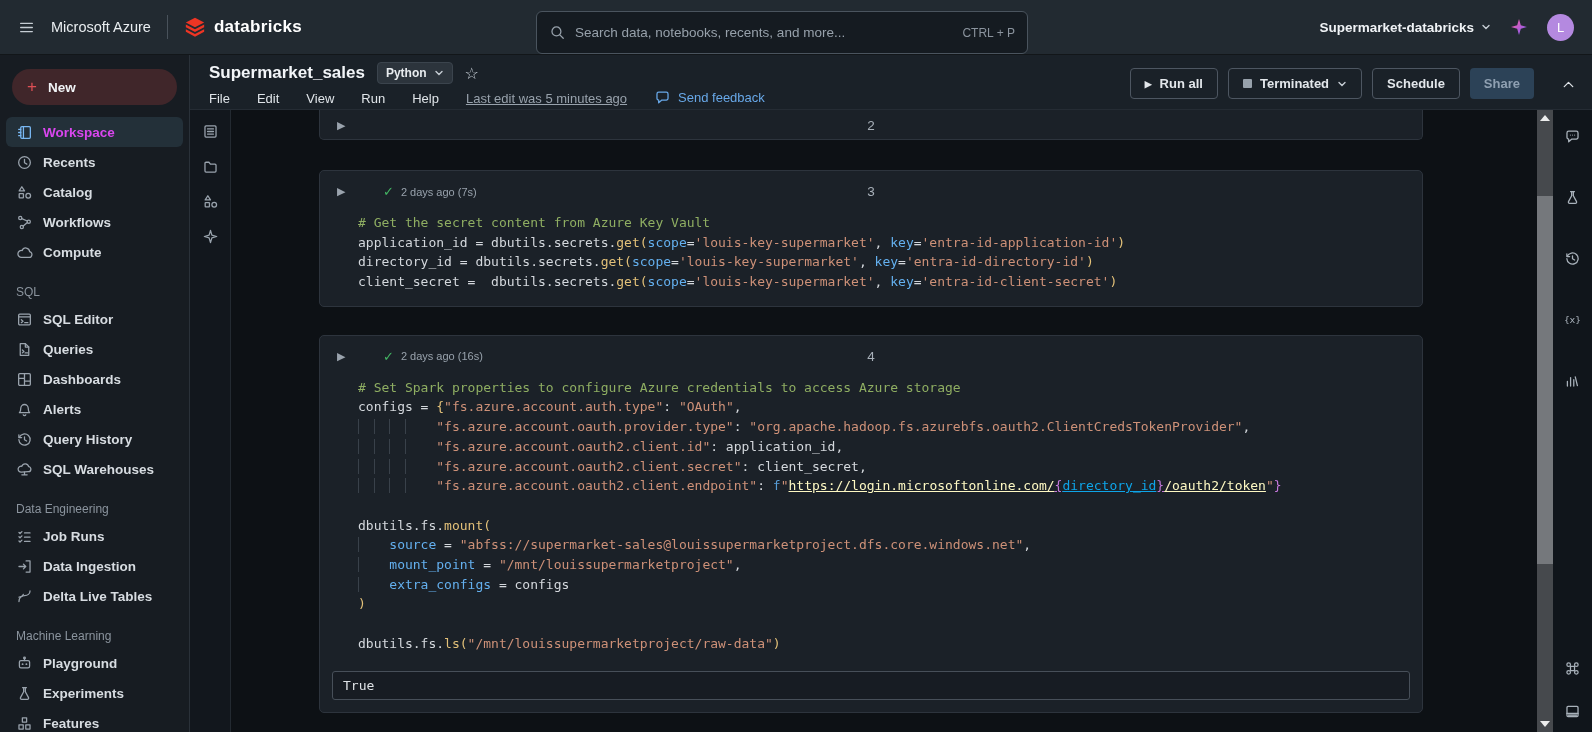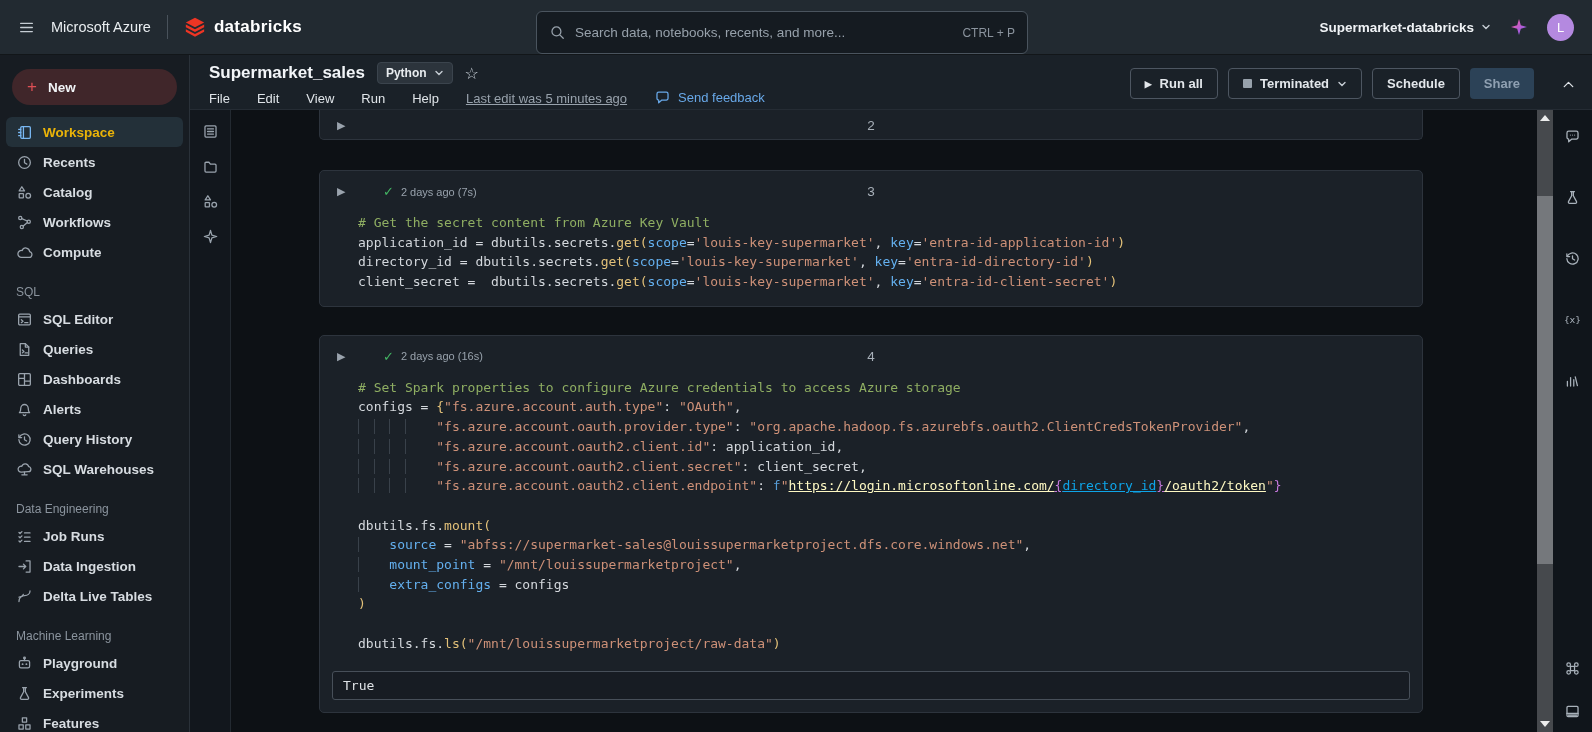--- a/index.html
+++ b/index.html
@@ -35,21 +35,21 @@
   .sidebar { width:190px; background:#171c22; border-right:1px solid #2a3139;
     padding-top:8px; overflow:hidden; flex-shrink:0; }
   .new-btn { margin:6px 12px 12px; background:#40262a; border-radius:18px; height:36px;
     display:flex; align-items:center; gap:11px; padding:0 15px; color:#f0f3f6;
     font-size:13.5px; font-weight:600; cursor:pointer; }
   .plus-glyph { color:#dd4f55; font-size:17px; font-weight:400; }
   .side-item { display:flex; align-items:center; gap:10px; height:30px; padding:0 10px;
     margin:0 6px; border-radius:6px; color:#d7dce1; font-size:13.5px; font-weight:600;
     cursor:pointer; white-space:nowrap; }
   .side-item .icon { color:#9aa3ad; width:17px; }
-  .side-item.active { background:#233039; color:#eab308; }
+  .side-item.active { background:#233039; color:#d946ef; }
   .side-item.active .icon { color:#79b8f3; }
   .sec-title { color:#8b949e; font-size:12px; margin:18px 16px 5px; }
 
   
   .nb-main { flex:1; display:flex; flex-direction:column; min-width:0; }
   .nb-header { height:55px; background:#1a2128; border-bottom:1px solid #252c34;
     padding:7px 0 0 19px; position:relative; flex-shrink:0; }
   .nb-title-row { display:flex; align-items:center; gap:12px; }
   .nb-title { color:#f2f5f8; font-size:17px; font-weight:bold; }
   .lang-pill { background:#2c343c; border:1px solid #3b444d; border-radius:4px; height:22px;

